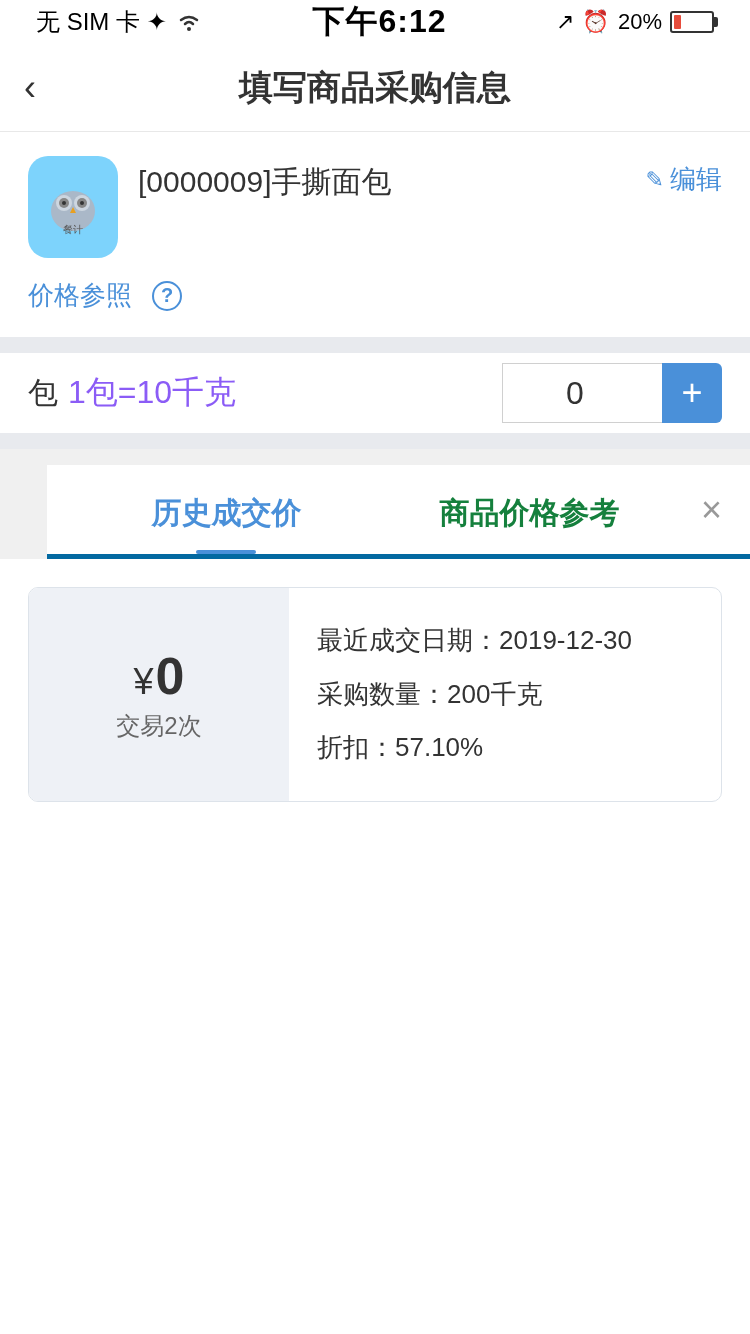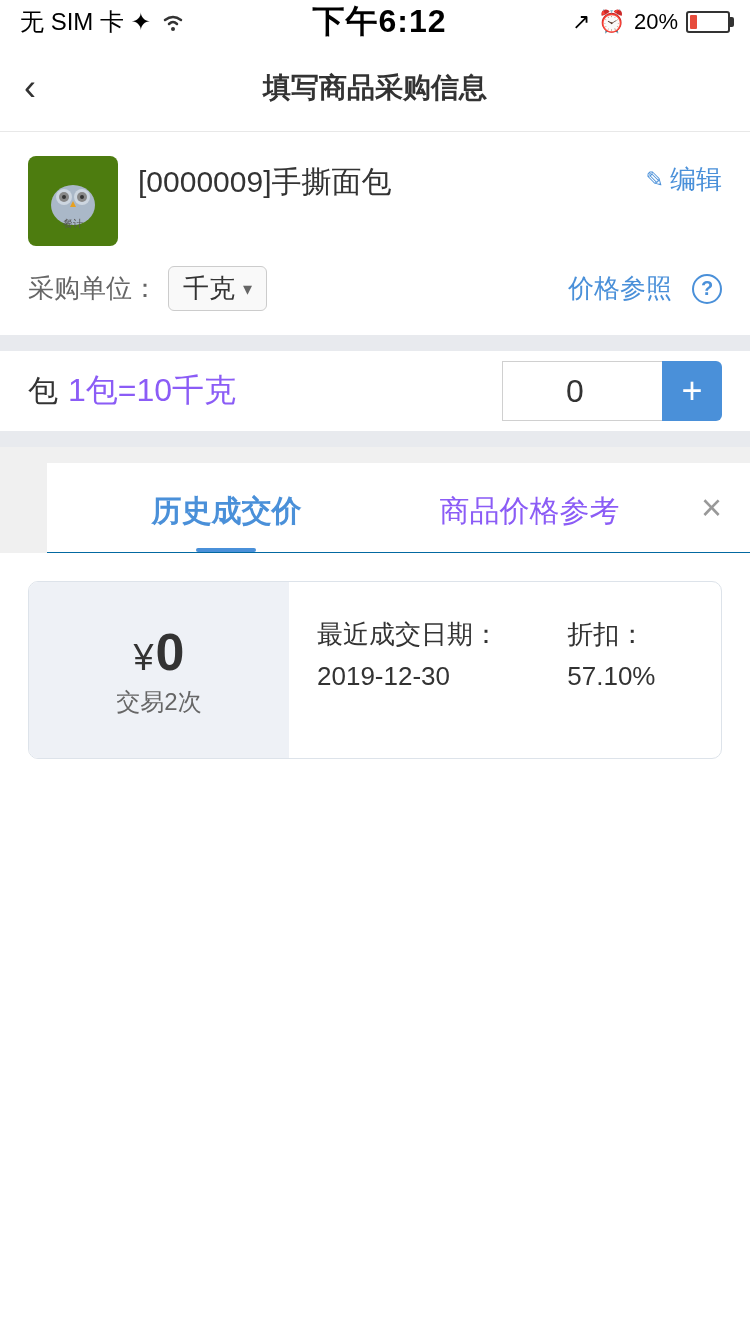--- a/index.html
+++ b/index.html
@@ -12,21 +12,21 @@
       overflow-x: hidden;
     }
 
     
     .status-bar {
       height: 44px;
       background: #fff;
       display: flex;
       align-items: center;
       justify-content: space-between;
-      padding: 0 20px;
+      padding: 0 36px;
       font-size: 26px;
       font-weight: 500;
     }
     .status-left {
       display: flex;
       align-items: center;
       gap: 8px;
       font-size: 24px;
     }
     .status-center {
@@ -83,21 +83,21 @@
       border-bottom: 1px solid #e8e8e8;
     }
     .nav-back {
       position: absolute;
       left: 24px;
       font-size: 36px;
       color: #333;
       cursor: pointer;
     }
     .nav-title {
-      font-size: 28px;
+      font-size: 34px;
       font-weight: 600;
       color: #333;
     }
 
     
     .product-section {
       background: #fff;
       padding: 24px 28px;
       margin-top: 0;
     }
@@ -106,23 +106,23 @@
       align-items: flex-start;
       justify-content: space-between;
     }
     .product-left {
       display: flex;
       align-items: flex-start;
       gap: 20px;
     }
     .product-thumbnail {
       width: 90px;
-      height: 90px;
-      background: #4d7c0f;
-      border-radius: 8px;
+      height: 102px;
+      background: #7dd3fc;
+      border-radius: 20px;
       display: flex;
       align-items: center;
       justify-content: center;
       flex-shrink: 0;
     }
     .product-name {
       font-size: 30px;
       font-weight: 500;
       color: #333;
       padding-top: 6px;
@@ -244,37 +244,38 @@
       display: flex;
       align-items: center;
       justify-content: center;
       cursor: pointer;
     }
 
     
     .tabs-section {
       background: #fff;
       margin-top: 16px;
-      border-bottom: 1px solid #0369a1;
+      border-bottom: 5px solid #0369a1;
       margin-left: 47px;
     }
     .tabs-header {
       display: flex;
       align-items: center;
       position: relative;
       padding: 0 28px;
     }
     .tab-item {
       flex: 1;
       text-align: center;
       padding: 28px 0 20px;
       font-size: 30px;
-      color: #8b5cf6;
+      color: #15803d;
       cursor: pointer;
       position: relative;
+      font-weight: bold;
     }
     .tab-item.active {
       color: #4a90d9;
       font-weight: 600;
     }
     .tab-item.active::after {
       content: '';
       position: absolute;
       bottom: 0;
       left: 50%;
@@ -324,21 +325,21 @@
     }
     .card-trade-count {
       font-size: 24px;
       color: #666;
       margin-top: 4px;
     }
     .card-right {
       flex: 1;
       padding: 32px 28px;
       display: flex;
-      flex-direction: row;
+      flex-direction: column;
       justify-content: center;
       gap: 12px;
     }
     .card-detail-row {
       font-size: 26px;
       color: #333;
       line-height: 1.6;
     }
 
     
@@ -398,27 +399,20 @@
       </div>
       <div class="product-name">[0000009]手撕面包</div>
     </div>
     <div class="edit-link">
       <span class="edit-icon">✎</span>
       <span>编辑</span>
     </div>
   </div>
 
   <div class="product-unit-row">
-    <div class="unit-label">
-      <span>采购单位：</span>
-      <div class="unit-select">
-        <span>千克</span>
-        <span class="chevron-down">▾</span>
-      </div>
-    </div>
     <div class="price-ref">
       <span>价格参照</span>
       <div class="price-ref-icon">?</div>
     </div>
   </div>
 </div>
 
 <div class="gray-divider"></div>
 
 <div class="quantity-section">
@@ -448,19 +442,22 @@
       <div class="card-price">
         <span class="card-price-symbol">¥</span><span>0</span>
       </div>
       <div class="card-trade-count">交易2次</div>
     </div>
     <div class="card-right">
       <div class="card-detail-row">
         <span>最近成交日期：</span><span>2019-12-30</span>
       </div>
       <div class="card-detail-row">
+        <span>采购数量：</span><span>200千克</span>
+      </div>
+      <div class="card-detail-row">
         <span>折扣：</span><span>57.10%</span>
       </div>
     </div>
   </div>
 </div>
 
 <div class="white-fill"></div>
 
 </body></html>

